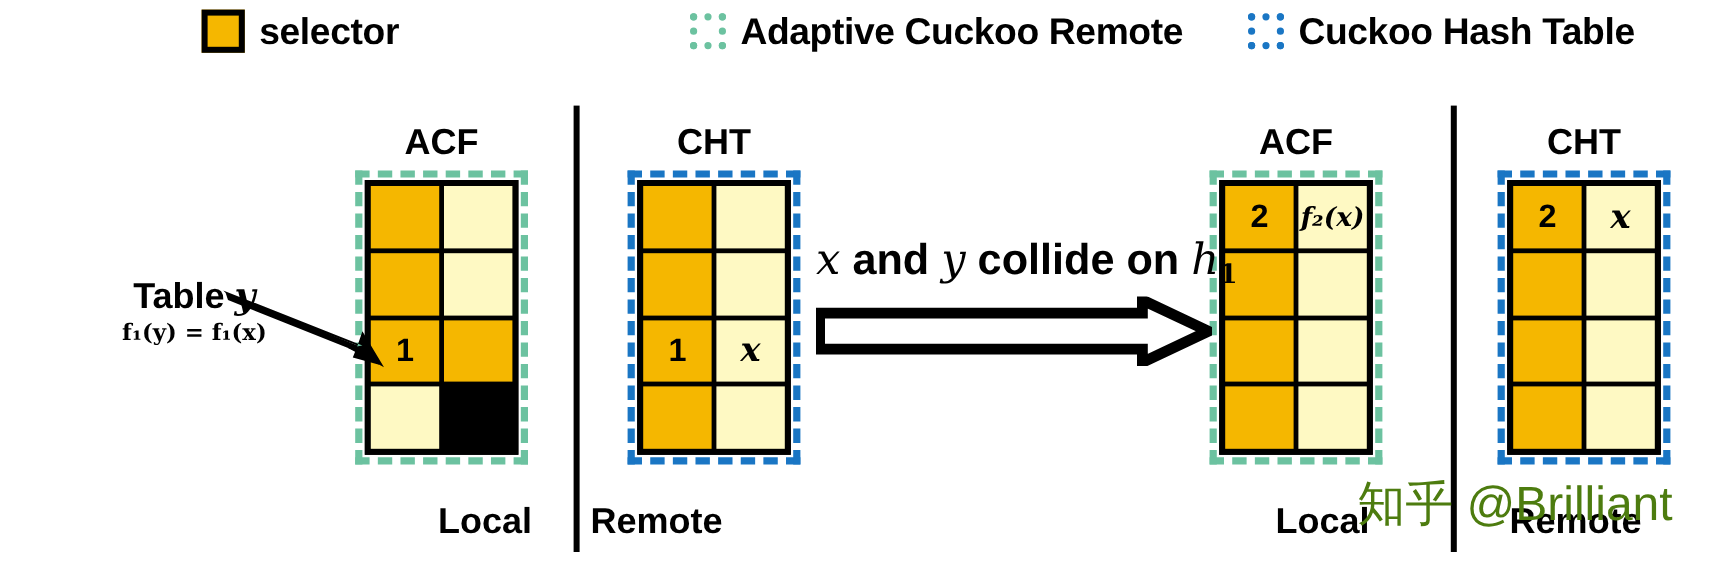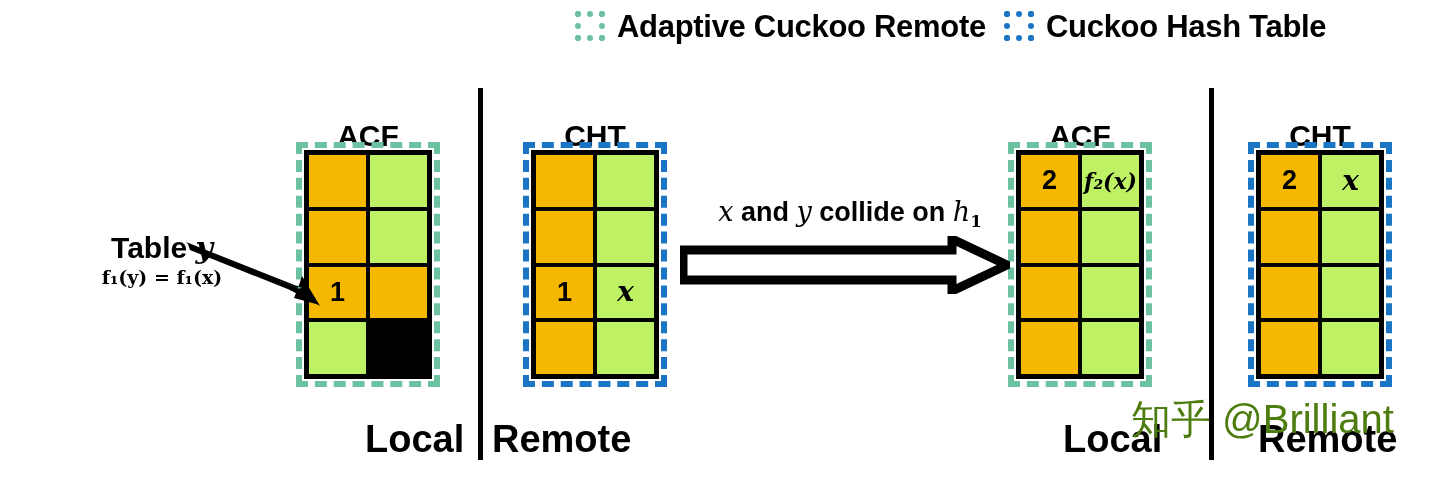--- a/index.html
+++ b/index.html
@@ -67,21 +67,20 @@
   
   .table-group { position: absolute; }
   .table-title {
     position: absolute;
     top: 0; left: 0;
     width: 100%;
     text-align: center;
     font-size: 30px;
     font-weight: bold;
     line-height: 1;
-    margin-top: 17px;
   }
   .dashbox {
     position: absolute;
     top: 38px; left: 0;
     width: 144px; height: 245px;
     box-sizing: border-box;
   }
   .dashbox.green { border: 6px dashed #6CC2A0; }
   .dashbox.blue  { border: 6px dashed #1A76C4; }
 
@@ -99,21 +98,21 @@
     padding: 0;
   }
   .cell {
     position: relative;
     display: flex;
     align-items: center;
     justify-content: center;
     overflow: hidden;
   }
   .cell.sel   { background: #F5B700; }
-  .cell.entry { background: #bef264; text-align: center; }
+  .cell.entry { background: #fef9c3; text-align: center; }
   .cell-text {
     font-size: 27px;
     font-weight: bold;
     line-height: 1;
     white-space: nowrap;
   }
   .cell-text.math {
     font-family: "DejaVu Serif", serif;
     font-style: italic;
     font-size: 22px;
@@ -155,38 +154,38 @@
   #query-arrow { position: absolute; left: 186px; top: 238px; }
 
   
   #transition {
     position: absolute;
     left: 680px; top: 198px;
     width: 340px;
   }
   .trans-text {
     text-align: center;
-    font-size: 27px;
+    font-size: 36px;
     font-weight: bold;
     line-height: 1;
     white-space: nowrap;
   }
   .trans-text .v {
     font-family: "DejaVu Serif", serif;
     font-style: italic;
     font-weight: normal;
   }
   .trans-text sub { font-size: 0.62em; font-style: normal; font-family: "DejaVu Serif", serif; }
   #trans-top { margin-bottom: 6px; }
   #trans-bottom { margin-top: 6px; }
 
   
   .side-label {
     position: absolute;
-    font-size: 38px;
+    font-size: 30px;
     font-weight: bold;
     line-height: 1;
     white-space: nowrap;
   }
 
   
   #watermark {
     position: absolute;
     left: 1131px; top: 392px;
     font-size: 40px;
@@ -194,28 +193,32 @@
     white-space: nowrap;
     user-select: none;
     pointer-events: none;
   }
 </style>
 </head>
 <body>
 
 <div id="legend">
 
+  <div class="legend-item" style="left:168px">
+    <span class="swatch-solid"></span>
+    <span class="legend-label">selector</span>
+  </div>
 
 
   <div class="legend-item" style="left:575px">
     <span class="swatch-dotted green"></span>
     <span class="legend-label">Adaptive Cuckoo Remote</span>
   </div>
 
-  <div class="legend-item" style="left:1004px">
+  <div class="legend-item" style="left:1040px">
     <span class="swatch-dotted blue"></span>
     <span class="legend-label">Cuckoo Hash Table</span>
   </div>
 
 </div>
 
 <div class="divider" style="left:478px; top:88px; height:372px;"></div>
 <div class="divider" style="left:1209px; top:88px; height:372px;"></div>
 
 <div class="table-group" style="left:296px; top:104px; width:144px; height:285px;">

